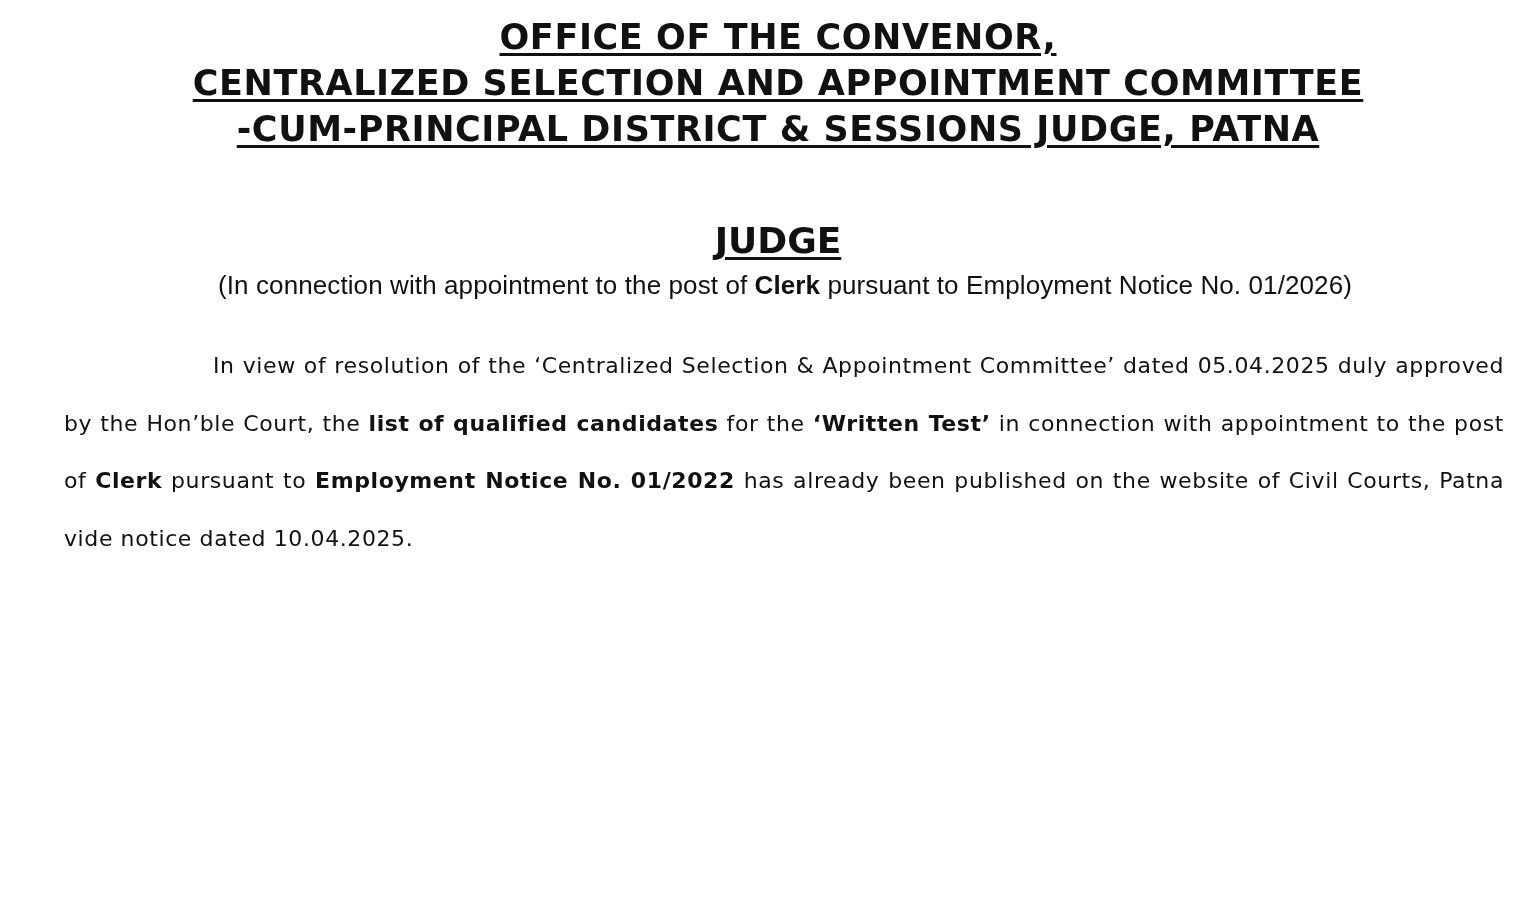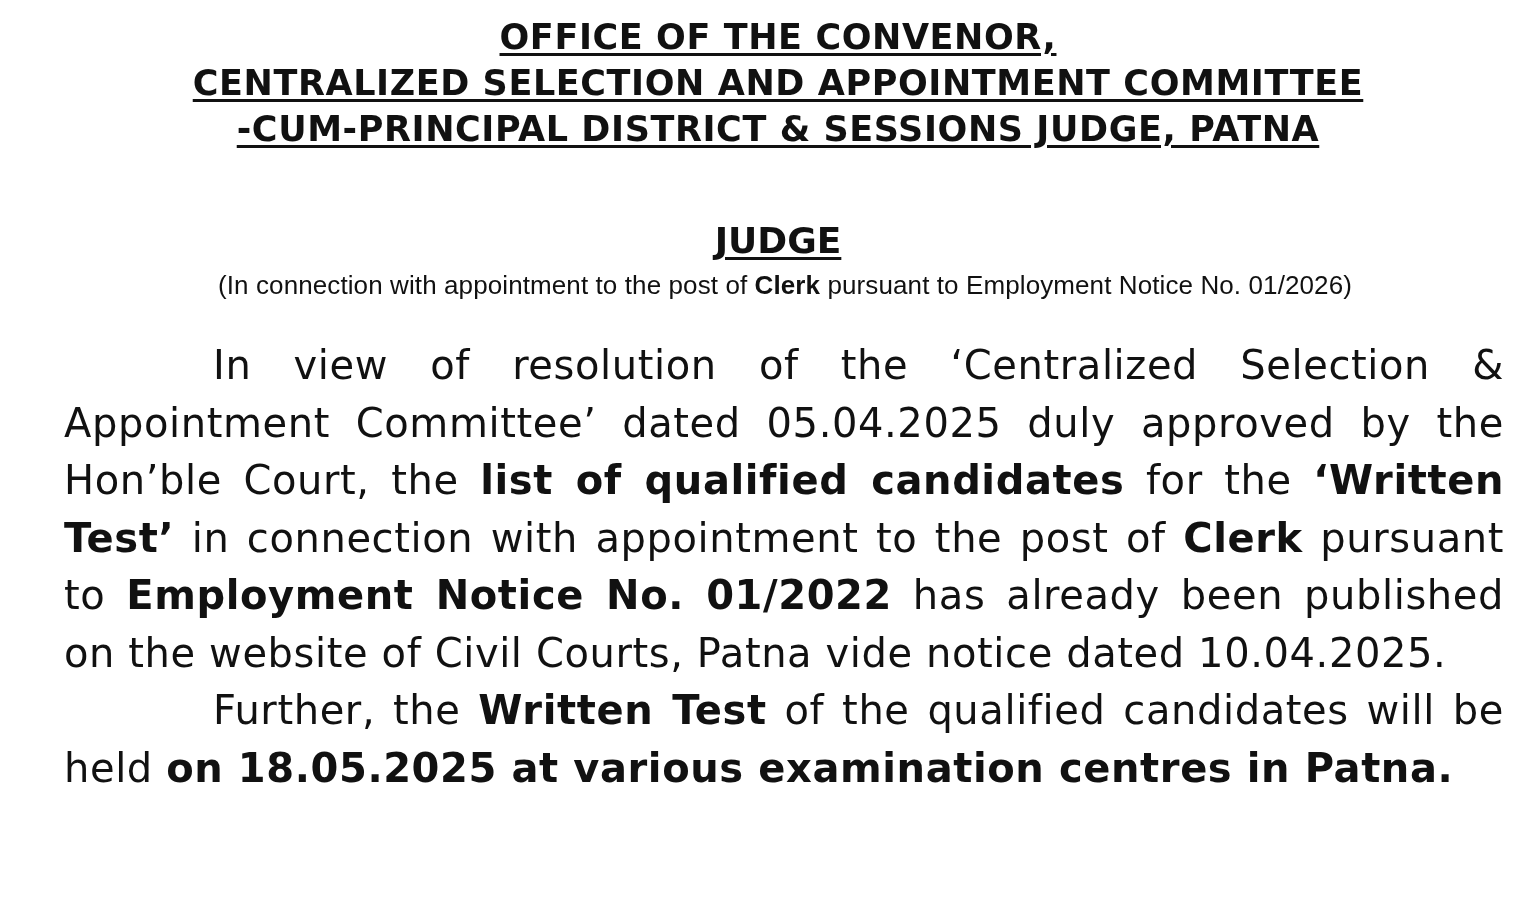--- a/index.html
+++ b/index.html
@@ -41,21 +41,21 @@
     text-align: center;
     font-family: "Liberation Sans", sans-serif;
     font-size: 26px; line-height: 38px;
     letter-spacing: 0.1px;
   }
   .body {
     position: absolute; left: 64px; top: 337px; width: 1440px;
   }
   .para {
     margin: 0;
-    font-size: 40px;
+    font-size: 22px;
     line-height: 57.5px;
     text-align: justify;
     text-indent: 149px;
     letter-spacing: 0.6px;
   }
   .para b { font-weight: bold; }
 </style>
 </head>
 <body>
 
@@ -67,15 +67,14 @@
 
 <div class="notice-title">
   <span>JUDGE</span>
 </div>
 
 <div class="subtitle"><span>(In connection with appointment to the post of </span><b>Clerk</b><span> pursuant to Employment Notice No. 01/2026)</span></div>
 
 <div class="body">
   <p class="para"><span>In view of resolution of the ‘Centralized Selection &amp; Appointment Committee’ dated 05.04.2025 duly approved by the Hon’ble Court, the </span><b>list of qualified candidates</b><span> for the </span><b>‘Written Test’</b><span> in connection with appointment to the post of </span><b>Clerk</b><span> pursuant to </span><b>Employment Notice No. 01/2022</b><span> has already been published on the website of Civil Courts, Patna vide notice dated 10.04.2025.</span></p>
 
-  <p class="para"><span>Further, the </span><b>Written Test</b><span> of the qualified candidates will be held </span><b>on 18.05.2025 at various examination centres in Patna.</b></p>
 
 </div>
 
 </body></html>

